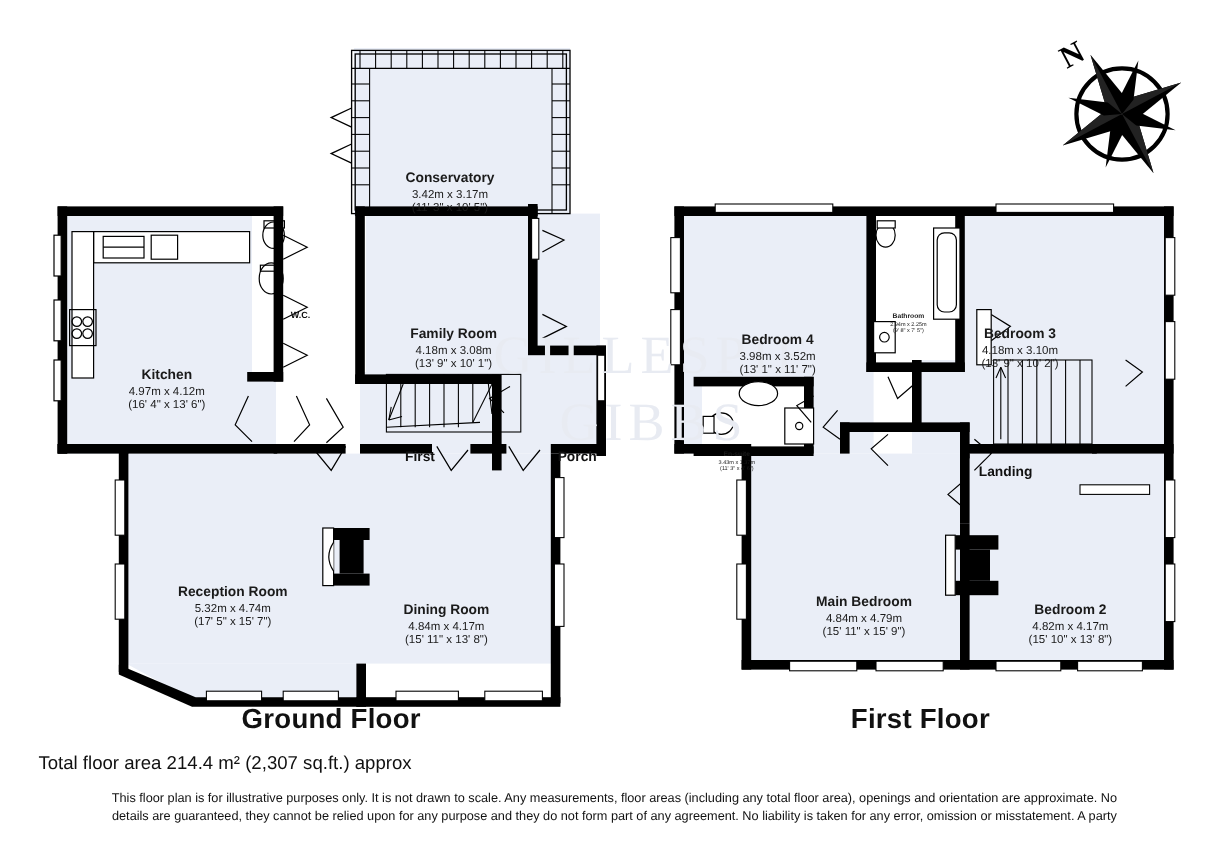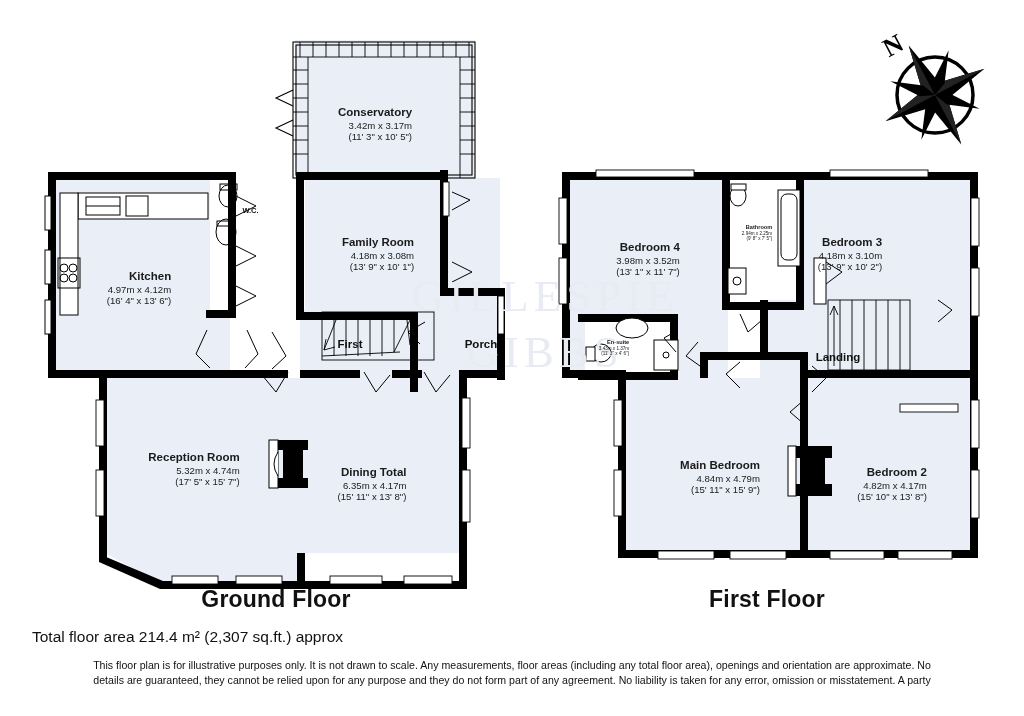--- a/index.html
+++ b/index.html
@@ -1,22 +1,22 @@
 <!DOCTYPE html>
 <html><head>
 <meta charset="utf-8">
 <style>
   html,body{margin:0;padding:0;background:#ffffff;}
   body{width:1024px;height:716px;position:relative;overflow:hidden;
        font-family:"Liberation Sans", sans-serif;color:#111;}
 
   #plan{position:absolute;left:0;top:0;width:1024px;height:716px;}
 
-  .txt{position:absolute;text-align:right;line-height:1.18;white-space:nowrap;
-       transform:translateX(-50%);}
+  .txt{position:absolute;text-align:center;line-height:1.18;white-space:nowrap;
+       transform:translateX(-50%);margin-top:37px;}
   .rname{font-size:11.5px;font-weight:700;color:#1a1a1a;}
   .rdim{font-size:9.6px;color:#1a1a1a;}
   .rdim2{font-size:9.6px;color:#1a1a1a;}
   .small .rname{font-size:5.6px;font-weight:700;}
   .small .rdim,.small .rdim2{font-size:4.6px;}
   .plain{font-size:11.5px;font-weight:700;}
 
   .floorTitle{position:absolute;font-size:23px;font-weight:700;letter-spacing:.2px;
               transform:translateX(-50%);white-space:nowrap;}
 
@@ -386,31 +386,31 @@
       <div class="rname">Family Room</div>
       <div class="rdim">4.18m x 3.08m</div>
       <div class="rdim2">(13' 9" x 10' 1")</div>
     </div>
     <div class="txt" style="left: 194px; top: 451px;">
       <div class="rname">Reception Room</div>
       <div class="rdim">5.32m x 4.74m</div>
       <div class="rdim2">(17' 5" x 15' 7")</div>
     </div>
     <div class="txt" style="left: 372px; top: 466px;">
-      <div class="rname">Dining Total</div>
-      <div class="rdim">6.35m x 4.17m</div>
+      <div class="rname">Dining Room</div>
+      <div class="rdim">4.84m x 4.17m</div>
       <div class="rdim2">(15' 11" x 13' 8")</div>
     </div>
     <div class="txt" style="left: 350px; top: 338px;">
       <div class="plain">First</div>
     </div>
     <div class="txt" style="left: 481px; top: 338px;">
       <div class="plain">Porch</div>
     </div>
-    <div class="txt" style="left: 230px; top: 207px; padding-left: 41px;">
+    <div class="txt" style="left: 230px; top: 222px; padding-left: 41px;">
       <div class="plain" style="font-size: 7.5px;">W.C.</div>
     </div>
     <div class="txt" style="left: 648px; top: 241px;">
       <div class="rname">Bedroom 4</div>
       <div class="rdim">3.98m x 3.52m</div>
       <div class="rdim2">(13' 1" x 11' 7")</div>
     </div>
     <div class="txt" style="left: 850px; top: 236px;">
       <div class="rname">Bedroom 3</div>
       <div class="rdim">4.18m x 3.10m</div>

